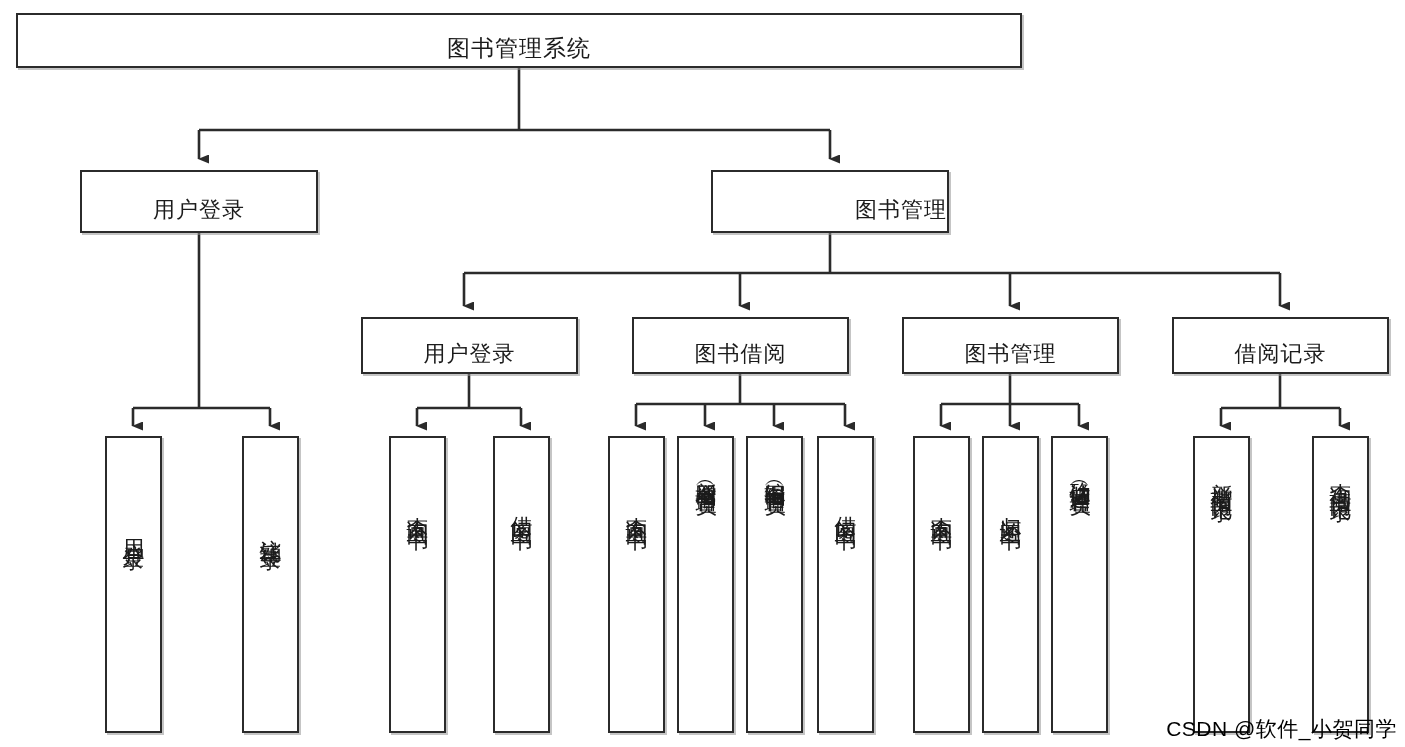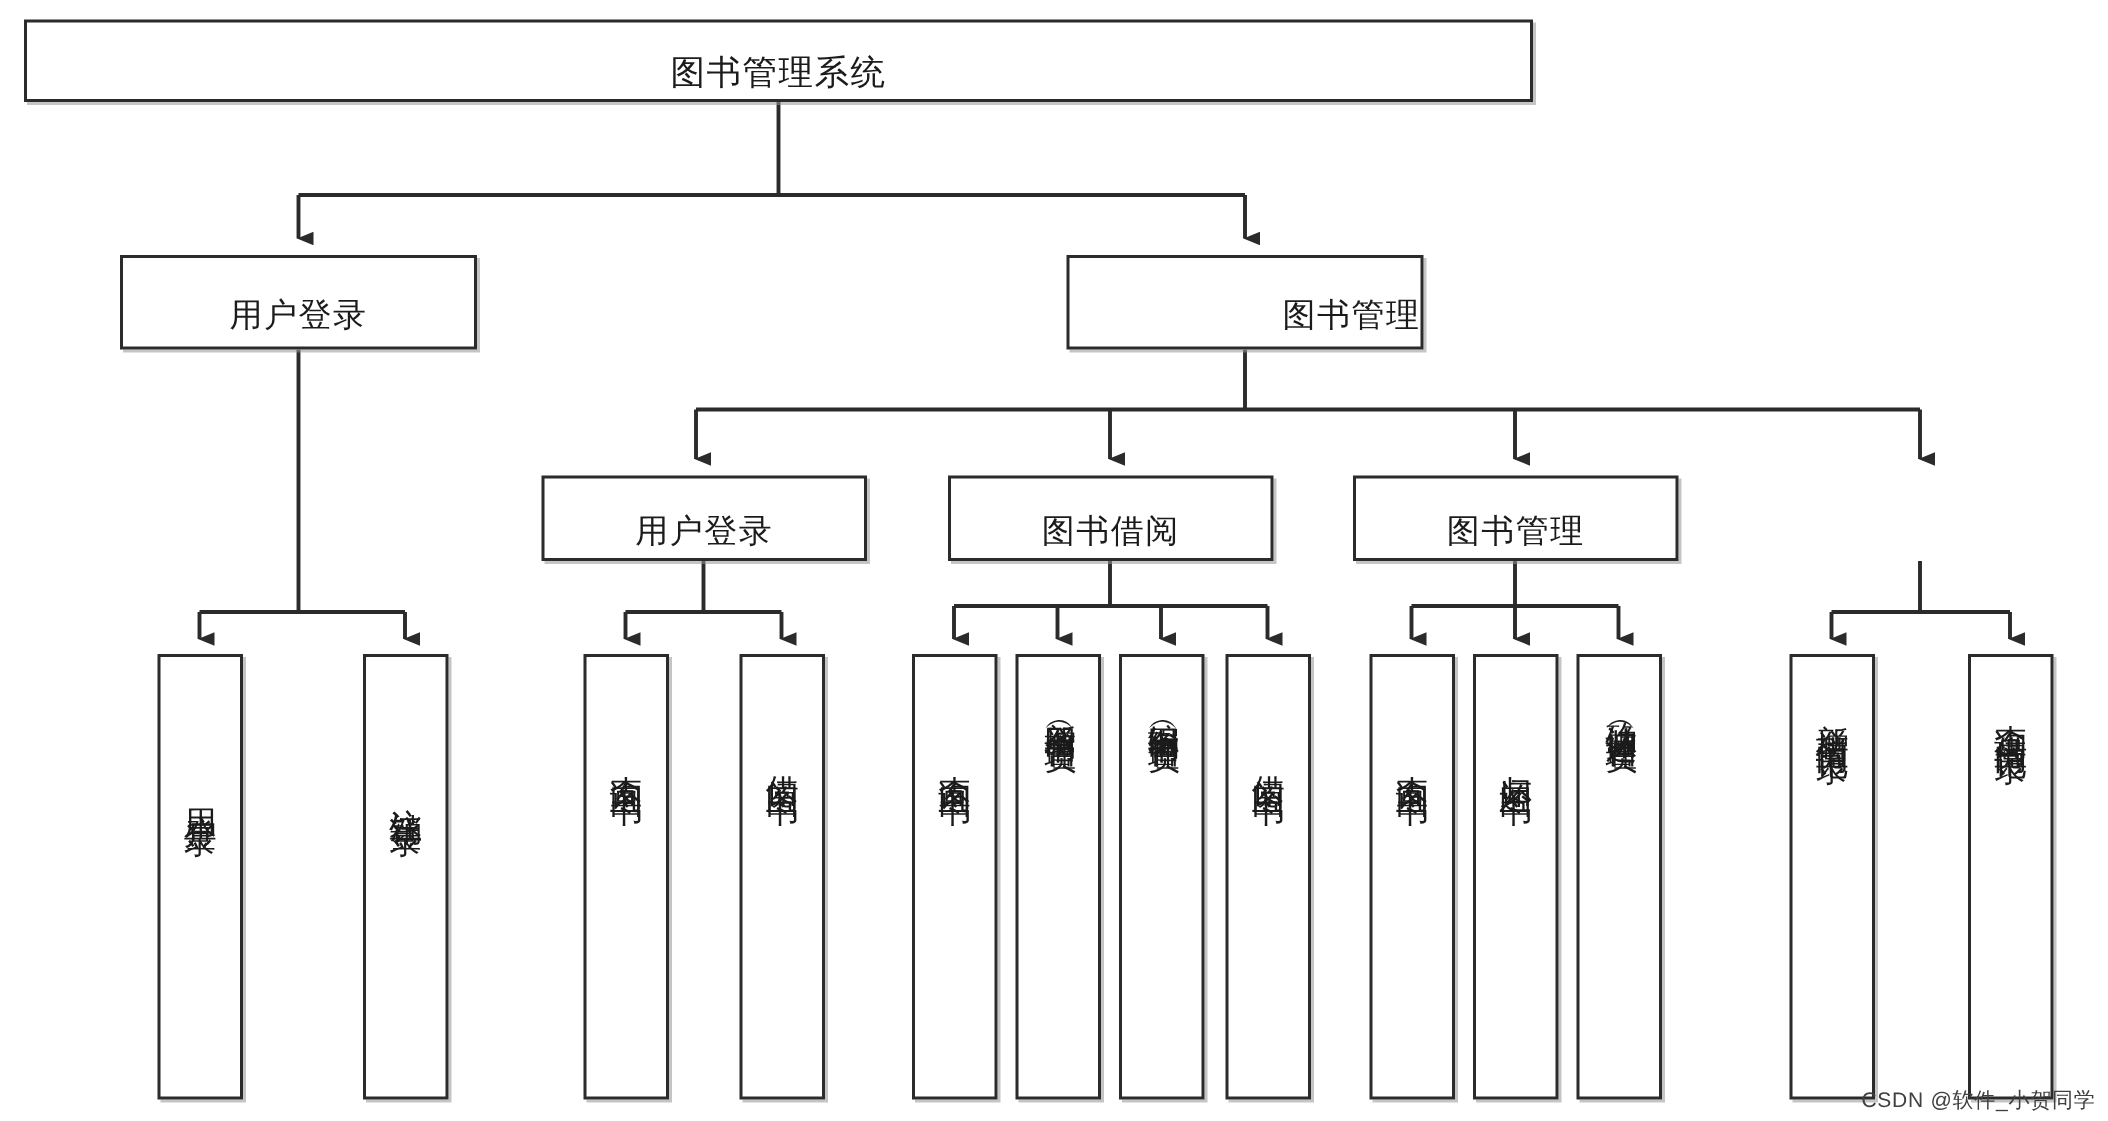--- a/index.html
+++ b/index.html
@@ -47,22 +47,22 @@
     letter-spacing:4px;
     white-space:nowrap;
   }
   .node.v.tall .label{font-size:21px;letter-spacing:2px;}
   .node.v.mid  .label{padding-top:56px;}
   .node.v.mid2 .label{padding-top:34px;}
 
   #watermark{
     position:absolute;
     right:8px;bottom:4px;
-    font-size:14px;
-    color:#404040;
+    font-size:21px;
+    color:#000000;
     letter-spacing:.5px;
     white-space:nowrap;
     user-select:none;
   }
 </style>
 </head>
 <body>
 
 <div id="diagram">
 
@@ -129,20 +129,23 @@
 
   <div class="node h" style="left:361px;top:317px;width:217px;height:57px;">
     <span class="label">用户登录</span>
   </div>
   <div class="node h" style="left:632px;top:317px;width:217px;height:57px;">
     <span class="label">图书借阅</span>
   </div>
   <div class="node h" style="left:902px;top:317px;width:217px;height:57px;">
     <span class="label">图书管理</span>
   </div>
+  <div class="node h" style="left:1172px;top:317px;width:217px;height:57px;">
+    <span class="label">借阅记录</span>
+  </div>
 
   <div class="node v mid" style="left:105px;top:436px;width:57px;height:297px;">
     <span class="label">用户登录</span>
   </div>
   <div class="node v mid" style="left:242px;top:436px;width:57px;height:297px;">
     <span class="label">注销登录</span>
   </div>
 
   <div class="node v mid2" style="left:389px;top:436px;width:57px;height:297px;">
     <span class="label">查询图书</span>

